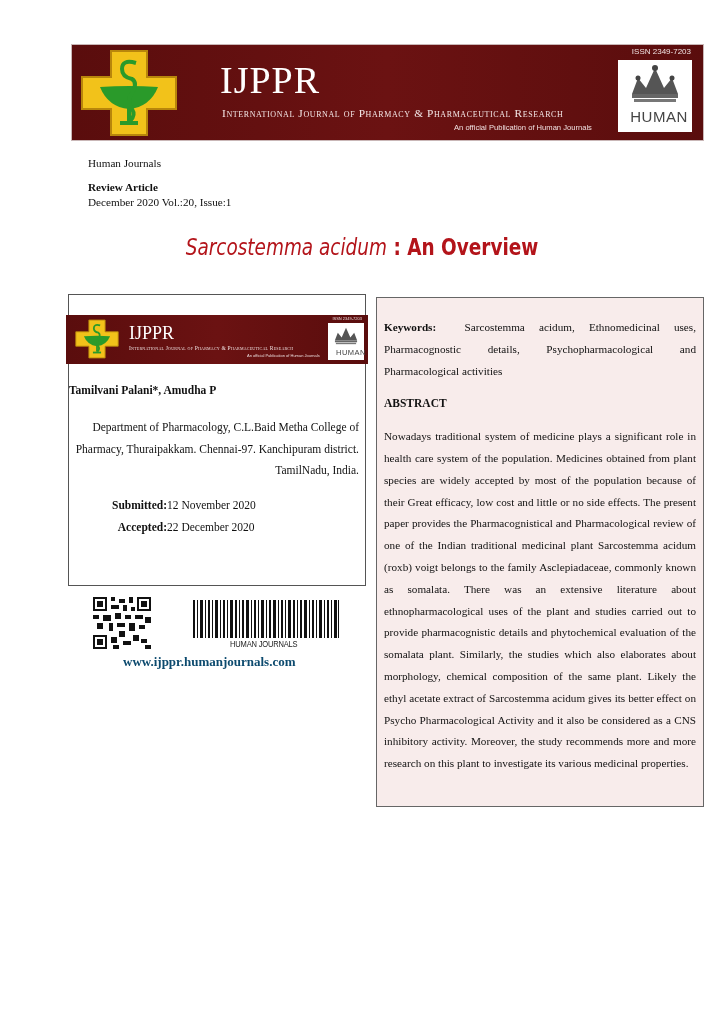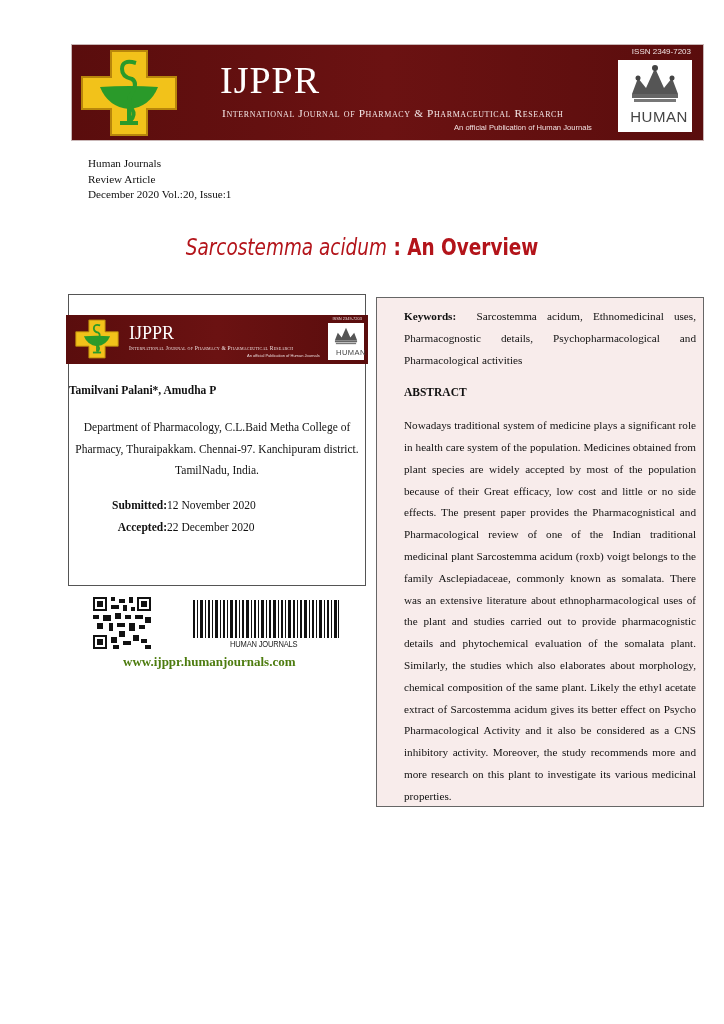--- a/index.html
+++ b/index.html
@@ -22,21 +22,21 @@
                     font-family: "Liberation Sans", sans-serif; font-size: 8px; }
     .banner .human-box { position: absolute; left: 546px; top: 15px; width: 74px; height: 72px;
                          background: #fff; }
     .human-box .crown { position: absolute; left: 10px; top: 4px; width: 54px; height: 42px; }
     .human-box .human-label { position: absolute; left: 0; right: 0; top: 48px; text-align: center;
                               font-family: "Liberation Sans", sans-serif; font-size: 15px; color: #444;
                               letter-spacing: 0.5px; margin-left: 8px; }
 
     
     .meta { position: absolute; left: 88px; top: 156px; font-size: 11.2px; line-height: 15.5px; }
-    .meta .bold { font-weight: normal; }
+    .meta .bold { font-weight: bold; margin-top: 8px; }
 
     
     .title { position: absolute; left: 0; right: 0; top: 234px; text-align: center;
              font-family: "DejaVu Sans", sans-serif; font-size: 22.5px; color: #b3141a;
              letter-spacing: 0px; transform: scaleX(0.82); font-weight: bold; }
     .title .it { font-style: italic; font-weight: normal; }
 
     
     .left-box { position: absolute; left: 68px; top: 294px; width: 298px; height: 292px;
                 border: 1.5px solid #555; box-sizing: border-box; background: #fff; }
@@ -50,42 +50,42 @@
                             font-family: "Liberation Sans", sans-serif; font-size: 4px; white-space: nowrap; }
     .mini-banner .issn { position: absolute; right: 6px; top: 1px; color: #e8d8d8;
                          font-family: "Liberation Sans", sans-serif; font-size: 4px; }
     .mini-banner .human-box { position: absolute; left: 262px; top: 8px; width: 36px; height: 37px; background: #fff; }
     .mini-banner .human-box .crown { position: absolute; left: 5px; top: 2px; width: 26px; height: 22px; }
     .mini-banner .human-box .human-label { position: absolute; left: 0; right: 0; top: 25px; text-align: center;
                               font-family: "Liberation Sans", sans-serif; font-size: 7.5px; color: #444; }
 
     .authors { position: absolute; left: 0; right: 0; top: 89px; 
                font-weight: bold; font-size: 11.5px; }
-    .affil { position: absolute; left: 6px; right: 6px; top: 122px; text-align: center;
+    .affil { position: absolute; left: 6px; right: 6px; top: 122px; text-align: right;
              font-size: 11.5px; line-height: 21.5px; }
     .dates { position: absolute; left: 10px; top: 200px; font-size: 11.5px; line-height: 21.6px; }
     .dates .row { display: flex; text-align: right; }
     .dates .lbl { width: 88px; font-weight: bold; }
 
     
     .qr { position: absolute; left: 93px; top: 597px; width: 58px; height: 52px; }
     .barcode { position: absolute; left: 193px; top: 600px; width: 146px; height: 38px; }
     .barcode-label { position: absolute; left: 230px; top: 639px; font-family: "Liberation Sans", sans-serif;
                      font-size: 8.4px; color: #222; letter-spacing: -0.2px; transform: scaleX(0.9); transform-origin: left; }
-    .site-link { position: absolute; left: 123px; top: 654px; color: #4d7c0f; font-weight: bold;
+    .site-link { position: absolute; left: 123px; top: 654px; color: #0c4a6e; font-weight: bold;
                  font-size: 13px; font-family: "Liberation Serif", serif; text-decoration: none; }
 
     
     .watermark { position: absolute; left: 296px; top: 525px; width: 80px; height: 70px; opacity: 0.12; }
 
     
     .right-box { position: absolute; left: 376px; top: 297px; width: 328px; height: 510px;
                  background: #f8eceb; border: 1.5px solid #666; box-sizing: border-box; }
-    .right-box .inner { position: absolute; left: 7px; right: 7px; top: 8px;
-                        font-size: 11.2px; line-height: 21.8px; text-align: justify; margin-left: 20px; }
+    .right-box .inner { position: absolute; left: 7px; right: 7px; top: 19px;
+                        font-size: 11.2px; line-height: 21.8px; text-align: justify; }
     .kw-label { font-weight: bold; }
     .abs-h { font-weight: bold; margin-top: 11px; margin-bottom: 11px; font-size: 11.5px; }
     .abs-p { margin: 0; }
   </style>
 </head>
 <body>
 
 <div class="banner">
   <svg class="logo" viewBox="0 0 102 88">
     <path d="M33 2 H69 V28 H98 V60 H69 V86 H33 V60 H4 V28 H33 Z" fill="#f2c21a" stroke="#b8860b" stroke-width="2"></path>

